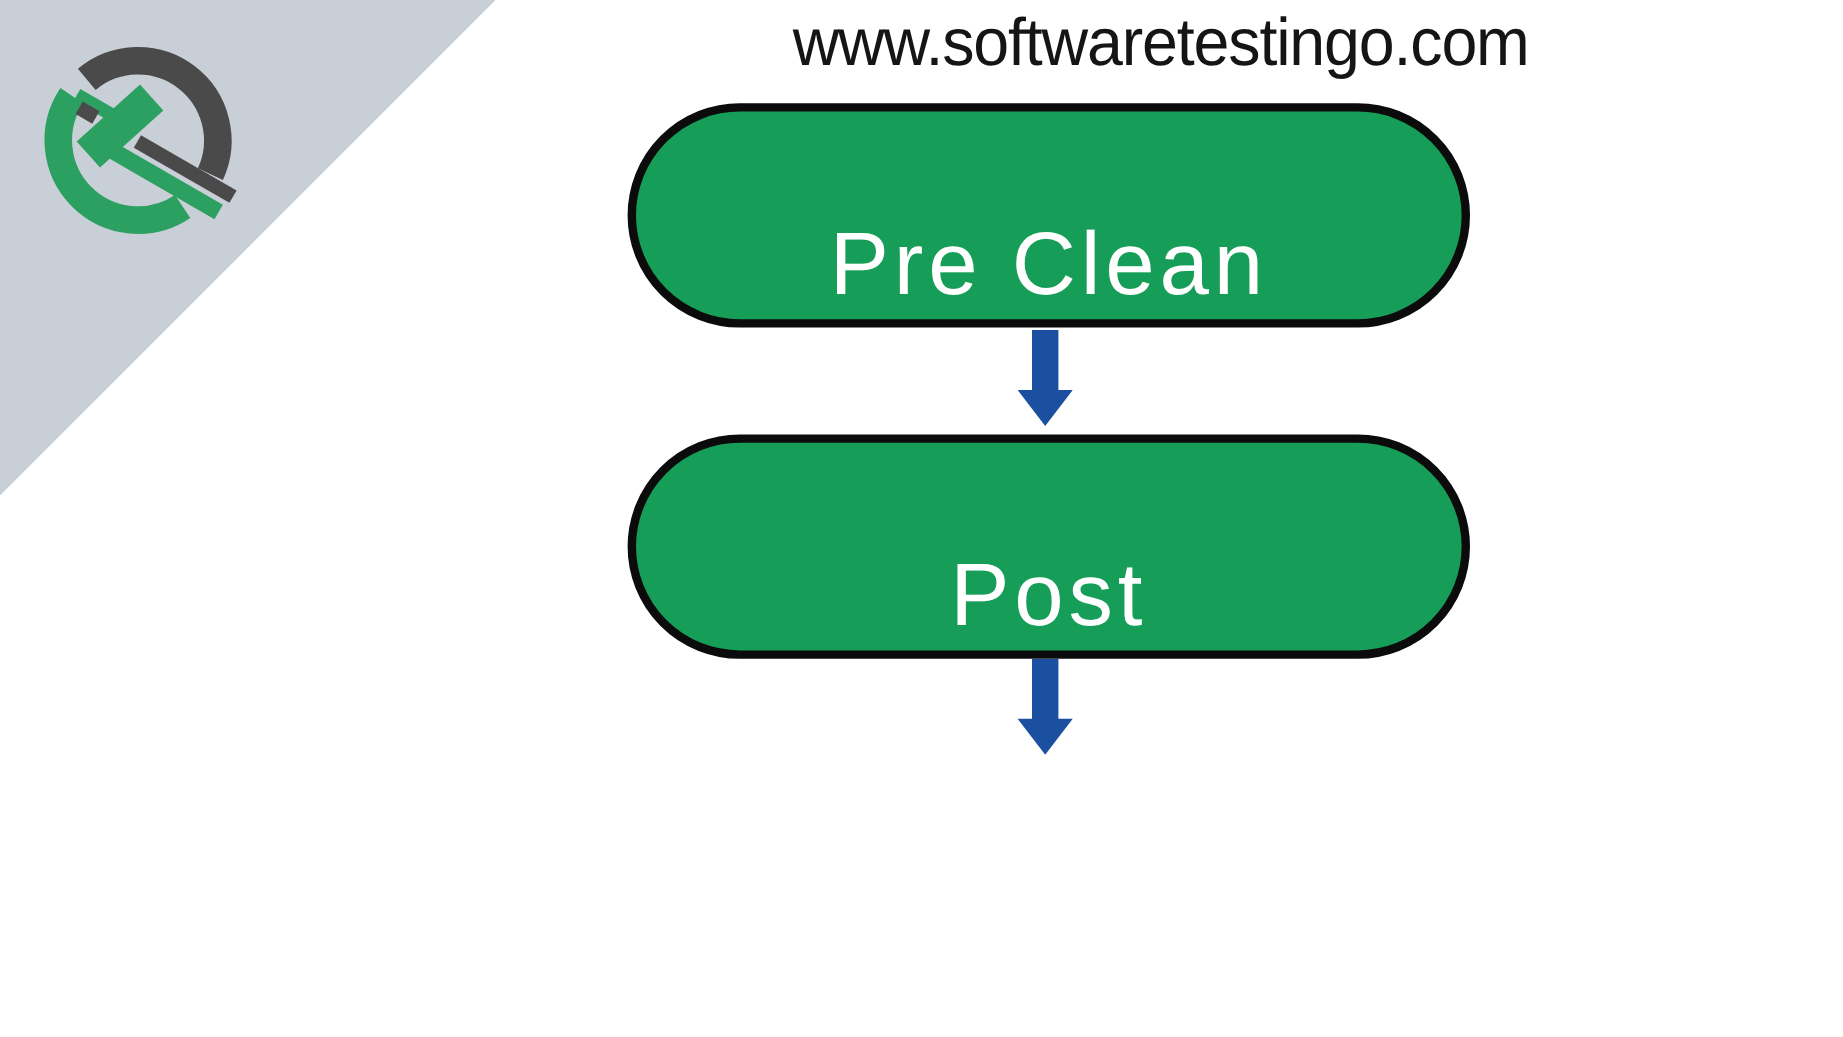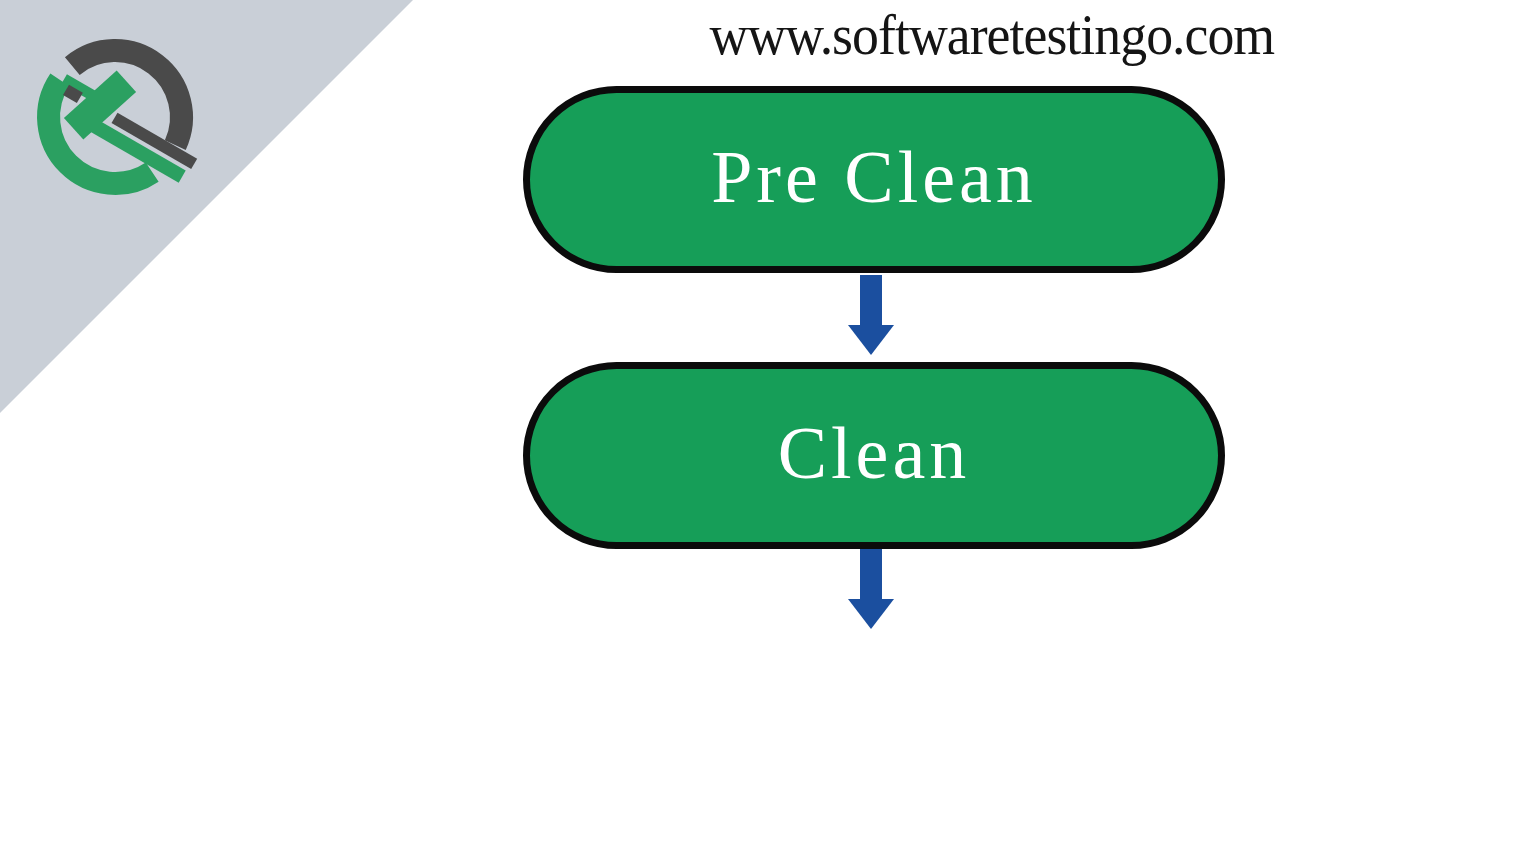--- a/index.html
+++ b/index.html
@@ -6,21 +6,21 @@
     margin: 0;
     padding: 0;
     background: #ffffff;
   }
   .canvas {
     position: relative;
     width: 1304px;
     height: 864px;
     background: var(--background, #ffffff);
     overflow: hidden;
-    font-family: Liberation Serif, serif;
+    font-family: Liberation Sans, sans-serif;
   }
 
   
   .corner-triangle {
     position: absolute;
     left: 0; top: 0;
     width: 413px; height: 413px;
     background: var(--corner-triangle, #c9cfd7);
     clip-path: polygon(0 0, 100% 0, 0 100%);
   }
@@ -52,21 +52,21 @@
   .flow-node {
     position: absolute;
     left: 523px;
     width: 702px;
     height: 187px;
     box-sizing: border-box;
     background: var(--node-fill, #169e58);
     border: 7px solid var(--node-border, #0b0b0b);
     border-radius: 94px;
     display: flex;
-    align-items: center;
+    align-items: flex-end;
     justify-content: center;
   }
   .flow-node-label {
     color: var(--node-text, #ffffff);
     font-size: 74px;
     font-weight: 200;
     letter-spacing: 4px;
     white-space: nowrap;
     padding-bottom: 4px;
   }
@@ -113,21 +113,21 @@
   <div class="flow-node node-pos-0">
     <span class="flow-node-label">Pre Clean</span>
   </div>
 
   <svg class="flow-arrow arrow-pos-0" viewBox="0 0 46 80" aria-hidden="true">
     <polygon points="12,0 34,0 34,52 12,52"></polygon>
     <polygon points="0,50 46,50 23,80"></polygon>
   </svg>
 
   <div class="flow-node node-pos-1">
-    <span class="flow-node-label">Clean</span>
+    <span class="flow-node-label">Post</span>
   </div>
 
   <svg class="flow-arrow arrow-pos-1" viewBox="0 0 46 80" aria-hidden="true">
     <polygon points="12,0 34,0 34,52 12,52"></polygon>
     <polygon points="0,50 46,50 23,80"></polygon>
   </svg>
 
 
 </div>
 

